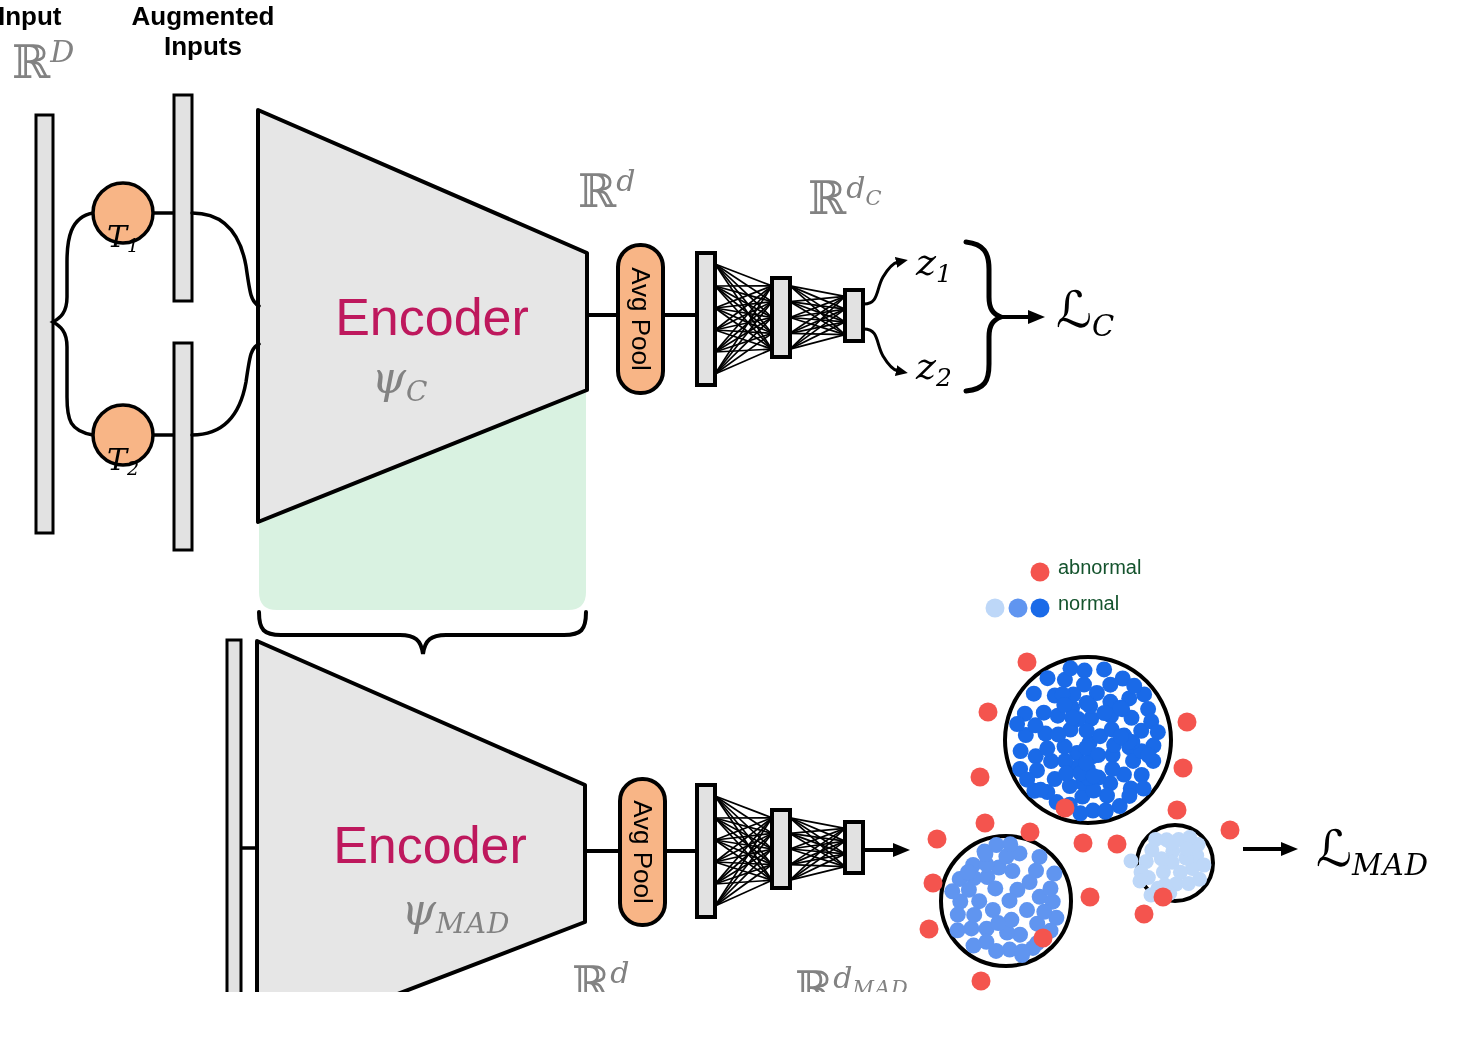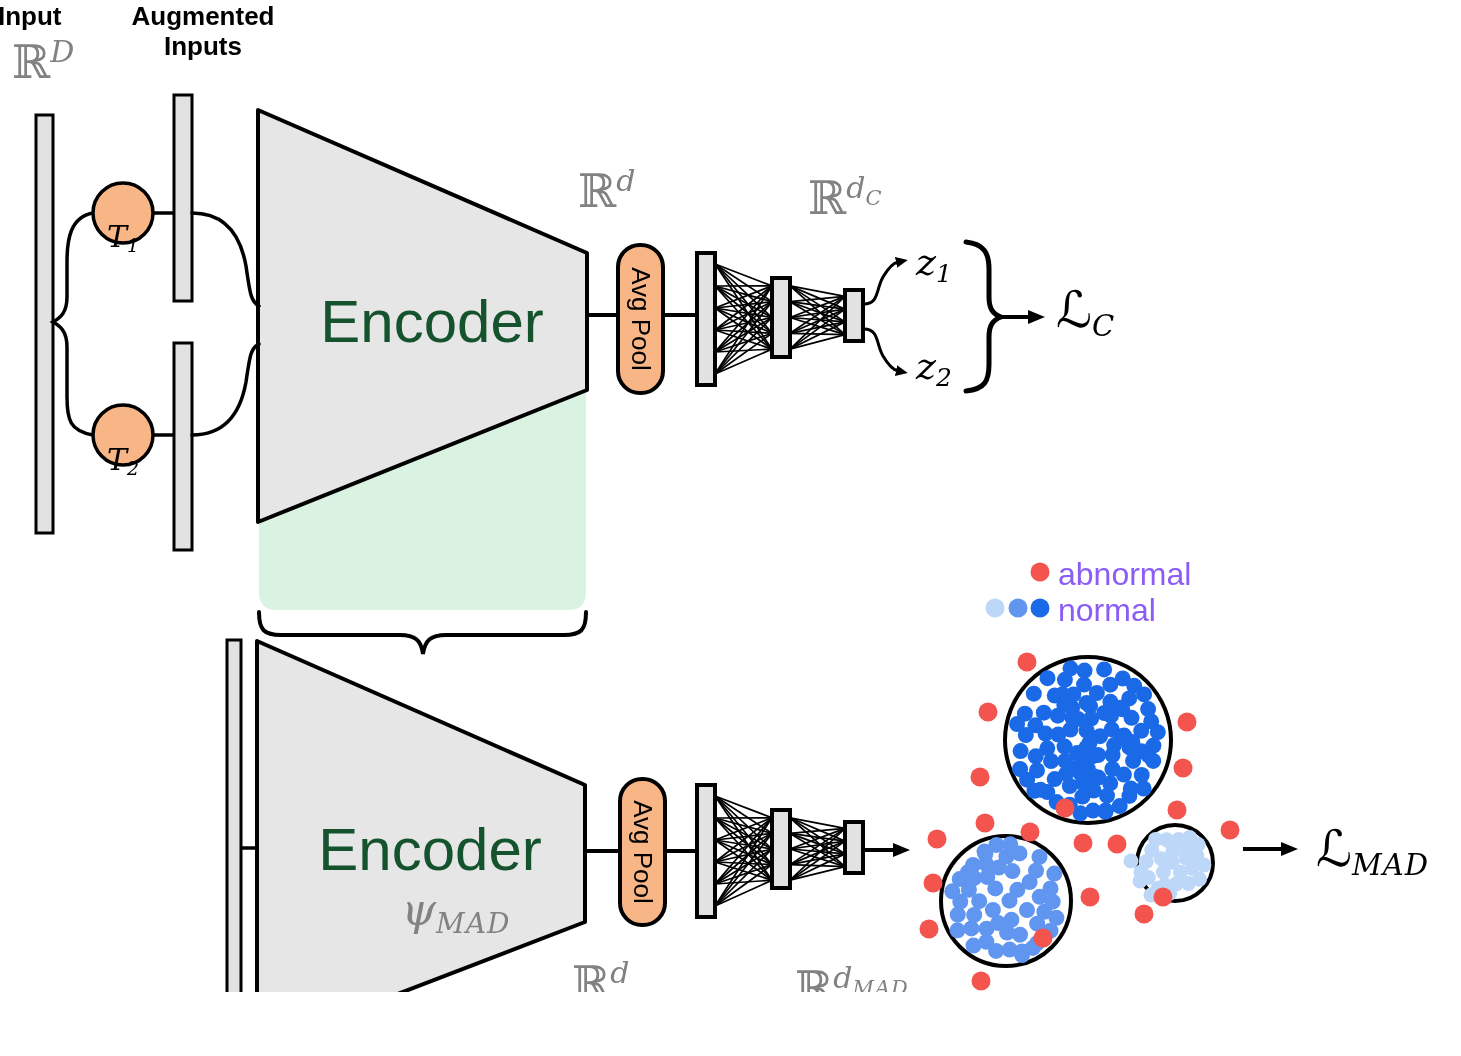--- a/index.html
+++ b/index.html
@@ -2,38 +2,38 @@
 <html><head>
 <meta charset="utf-8">
 <style>
   html,body{margin:0;padding:0;background:#fff;}
   .canvas{position:relative;width:1461px;height:992px;background:#ffffff;overflow:hidden;
           font-family:"Liberation Sans",sans-serif;}
   .canvas svg{position:absolute;left:0;top:0;}
   .tlabel{position:absolute;white-space:nowrap;color:#000;}
   .title{font-weight:bold;font-size:26px;line-height:30px;}
   .center{text-align:center;}
-  .enc{font-size:60px;color:#14532d;}
+  .enc{font-size:52px;color:#be185d;}
   .mlabel{position:absolute;white-space:nowrap;}
   .bb{font-family:"DejaVu Serif","DejaVu Sans",serif;color:#828282;}
   .bbase{font-size:46px;font-style:normal;}
   .msup{font-size:30px;font-style:italic;vertical-align:16px;}
   .mssub{font-size:21px;font-style:italic;vertical-align:-7px;letter-spacing:1px;}
   .mit{font-family:"DejaVu Serif","DejaVu Sans",serif;font-style:italic;}
   .zlab{font-size:38px;color:#000;}
   .zsub{font-size:25px;vertical-align:-7px;font-style:italic;}
   .psilab{font-size:44px;color:#828282;}
   .psisub{font-size:28px;vertical-align:-8px;font-style:italic;letter-spacing:1px;}
   .losslab{font-size:50px;color:#000;}
   .losssub{font-size:29px;vertical-align:-9px;font-style:italic;letter-spacing:1px;}
   .tlab{font-size:30px;color:#000;margin-top:24px;}
   .tsub{font-size:19px;vertical-align:-5px;font-style:italic;}
   .avgpool{position:absolute;font-size:26px;color:#000;white-space:nowrap;
            transform:translate(-50%,-50%) rotate(90deg);}
-  .legtext{position:absolute;font-size:32px;color:#8b5cf6;white-space:nowrap;}
+  .legtext{position:absolute;font-size:20px;color:#14532d;white-space:nowrap;}
   .ctr{transform:translate(-50%,-52%);}
 </style>
 </head>
 <body>
 
 <div class="canvas">
 
 <svg width="1461" height="1056" viewBox="0 0 1461 1056">
   <defs>
     <marker id="ah" markerUnits="userSpaceOnUse" markerWidth="20" markerHeight="16" refX="2" refY="7" orient="auto">
@@ -432,20 +432,23 @@
 <div class="mlabel mit tlab ctr" style="left:123px;top:214px;">
   <span>T</span><span class="tsub">1</span>
 </div>
 <div class="mlabel mit tlab ctr" style="left:123px;top:437px;">
   <span>T</span><span class="tsub">2</span>
 </div>
 
 <div class="tlabel enc center" style="left:267px;top:287px;width:330px;">
   <span>Encoder</span>
 </div>
+<div class="mlabel mit psilab center" style="left:235px;top:352px;width:330px;position:absolute;">
+  <span>ψ</span><span class="psisub">C</span>
+</div>
 
 <div class="tlabel enc center" style="left:265px;top:815px;width:330px;">
   <span>Encoder</span>
 </div>
 <div class="mlabel mit psilab center" style="left:255px;top:884px;width:330px;position:absolute;margin-left:36px;">
   <span>ψ</span><span class="psisub">MAD</span>
 </div>
 
 <div class="avgpool" style="left:640px;top:319px;">
   <span>Avg Pool</span>

